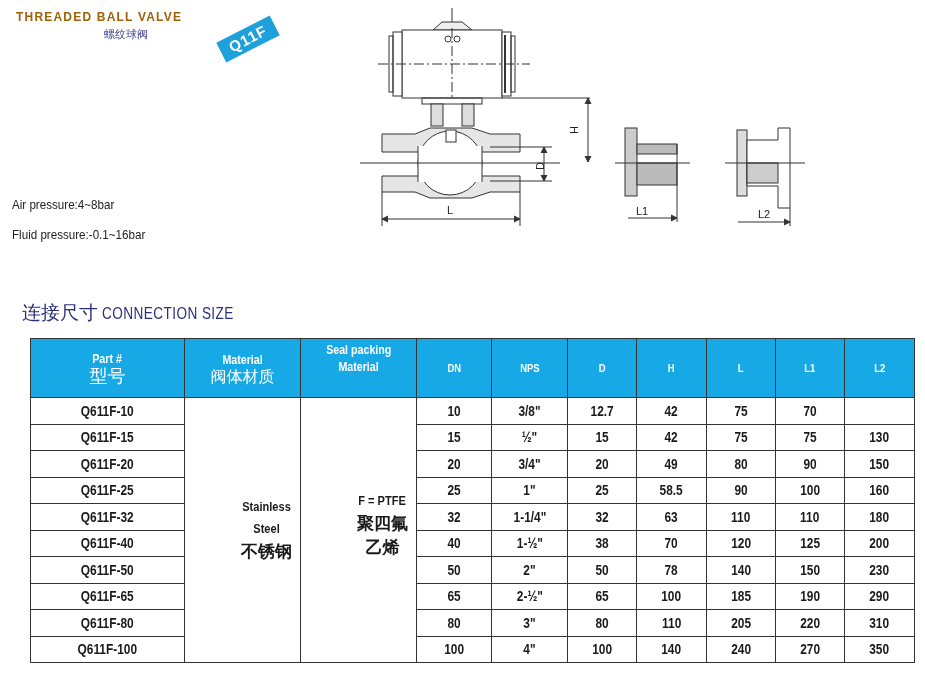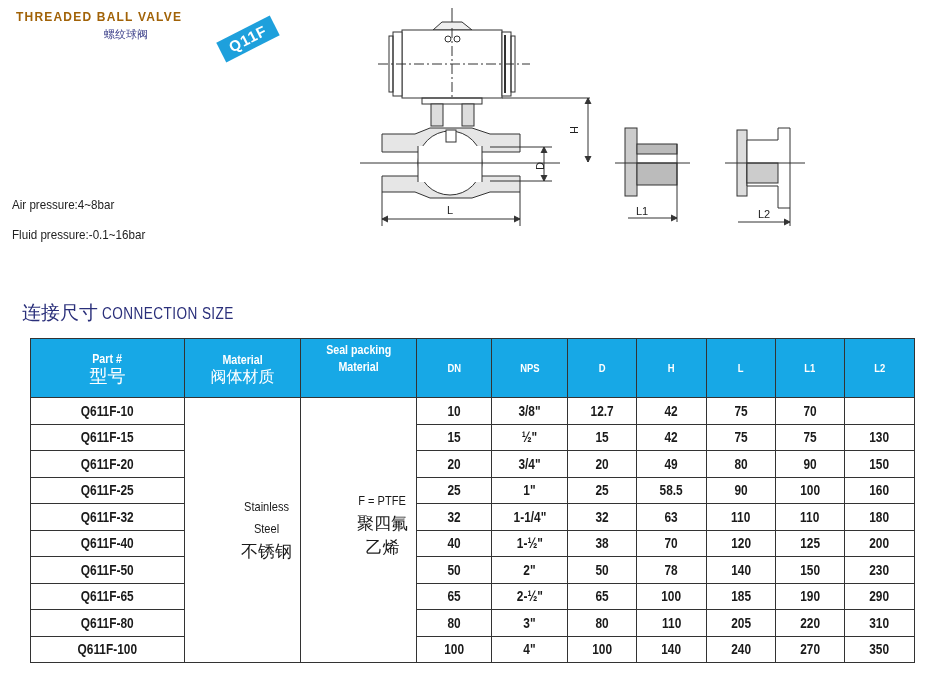--- a/index.html
+++ b/index.html
@@ -17,21 +17,21 @@
   .section-title { left: 22px; top: 300px; font-size: 19px; color: #2a2f7a; }
   .section-title .cn { font-family: Liberation Serif, serif; font-size: 19px; }
   .section-title .en { font-size: 16px; letter-spacing: 0.5px; display: inline-block; transform: scaleX(0.85); transform-origin: left; margin-left: 4px; }
 
   table.spec-table { position: absolute; left: 22px; top: 338px; border-collapse: collapse; table-layout: fixed; width: 884px; margin-left: 8px; }
   .spec-table th { background: #17a8e6; color: #ffffff; font-weight: bold; border: 1.5px solid #333;
                    height: 56px; font-size: 13px; line-height: 17px; padding: 0; }
   .spec-table th .sm { font-size: 11.5px; }
   .spec-table td { border: 1.5px solid #333; height: 25.5px; text-align: center; font-size: 14.5px;
                    font-weight: bold; color: #1a1a1a; padding: 0; }
-  .spec-table td.material { font-weight: normal; font-size: 13.5px; line-height: 22px; padding-left: 48px; }
+  .spec-table td.material { font-weight: bold; font-size: 13.5px; line-height: 22px; padding-left: 48px; }
   .spec-table td.material .cn { font-family: "DejaVu Sans", sans-serif; font-size: 17px; }
   .cond { display: inline-block; transform: scaleX(0.82); }
 
   svg.drawing { position: absolute; left: 360px; top: 0; }
 </style>
 </head>
 <body>
 
 <div class="abs title-en">THREADED BALL VALVE</div>
 <div class="abs title-cn">螺纹球阀</div>

